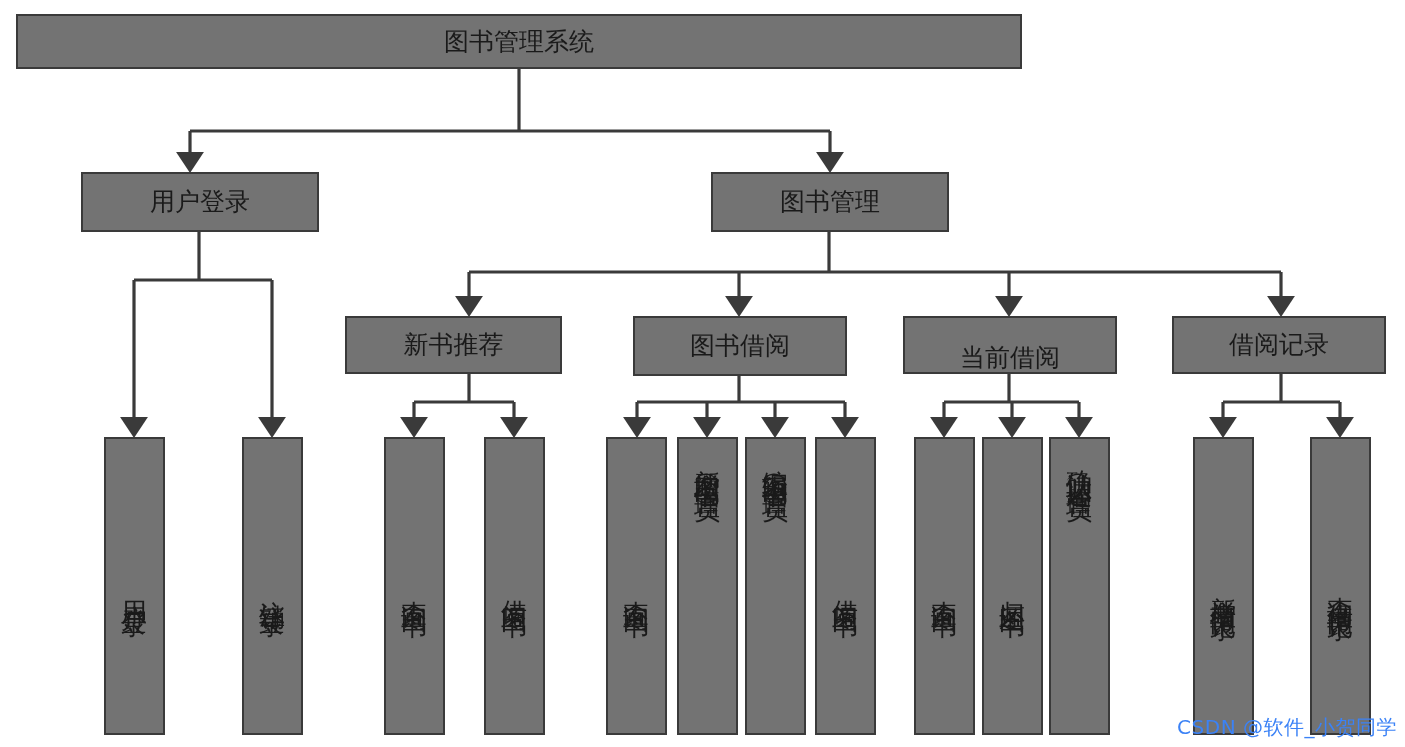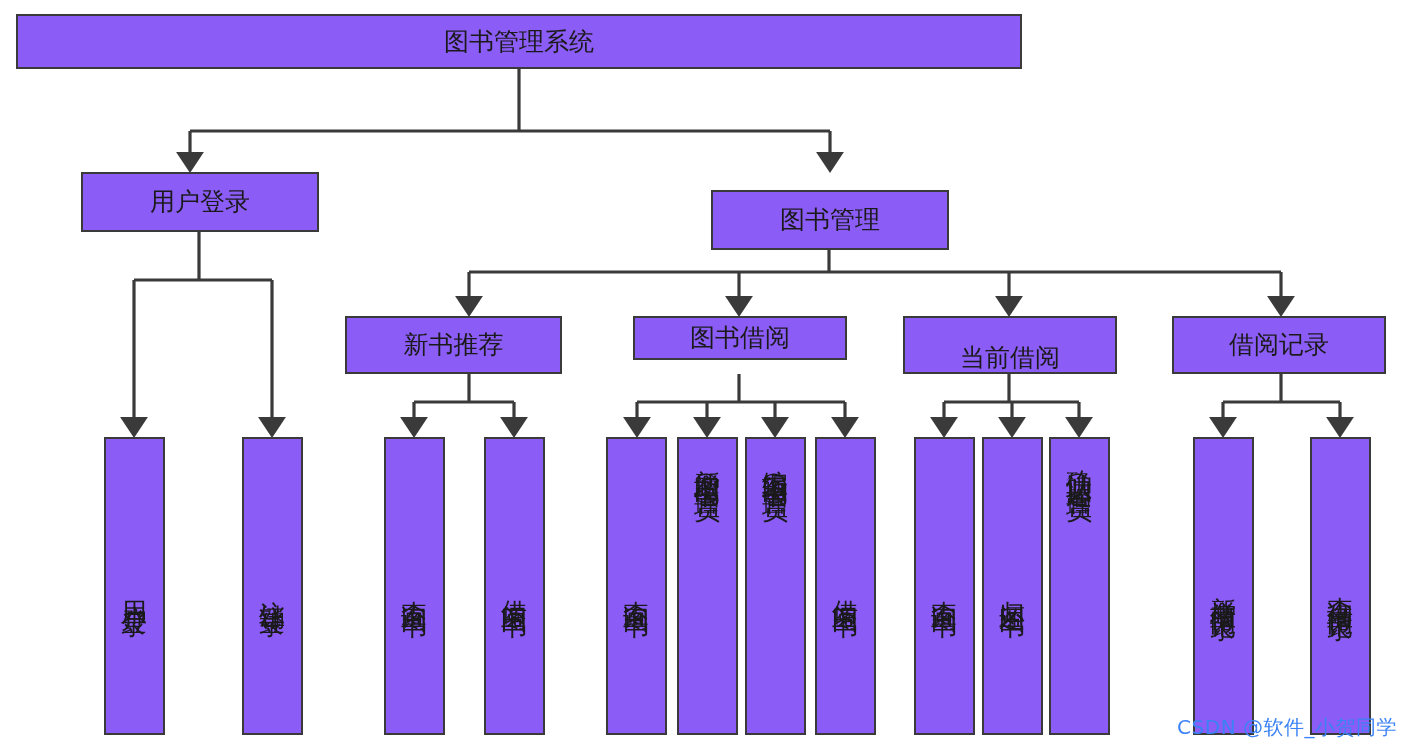--- a/index.html
+++ b/index.html
@@ -17,21 +17,21 @@
   }
   #wires{
     position:absolute;
     left:0; top:0;
     width:1405px; height:747px;
     pointer-events:none;
   }
   .node{
     position:absolute;
     box-sizing:border-box;
-    background:#8b5cf6;
+    background:#737373;
     border:2px solid #3a3a3a;
     display:flex;
     align-items:center;
     justify-content:center;
     z-index:2;
   }
   .node .lbl{
     color:#1a1a1a;
     line-height:1.12;
     white-space:pre;
@@ -129,28 +129,28 @@
     </g>
   </svg>
 
   <div class="node horiz root" style="left:16px; top:14px; width:1006px; height:55px;">
     <span class="lbl">图书管理系统</span>
   </div>
 
   <div class="node horiz" style="left:81px; top:172px; width:238px; height:60px;">
     <span class="lbl">用户登录</span>
   </div>
-  <div class="node horiz" style="left:711px; top:172px; width:238px; height:60px;margin-top:18px;">
+  <div class="node horiz" style="left:711px; top:172px; width:238px; height:60px;">
     <span class="lbl">图书管理</span>
   </div>
 
   <div class="node horiz" style="left:345px; top:316px; width:217px; height:58px;">
     <span class="lbl">新书推荐</span>
   </div>
-  <div class="node horiz" style="left:633px; top:316px; width:214px; height:44px;">
+  <div class="node horiz" style="left:633px; top:316px; width:214px; height:60px;">
     <span class="lbl">图书借阅</span>
   </div>
   <div class="node horiz" style="left:903px; top:316px; width:214px; height:58px;align-items:flex-end;">
     <span class="lbl">当前借阅</span>
   </div>
   <div class="node horiz" style="left:1172px; top:316px; width:214px; height:58px;">
     <span class="lbl">借阅记录</span>
   </div>
 
   <div class="node vert" style="left:104px; top:437px; width:61px; height:298px;">

